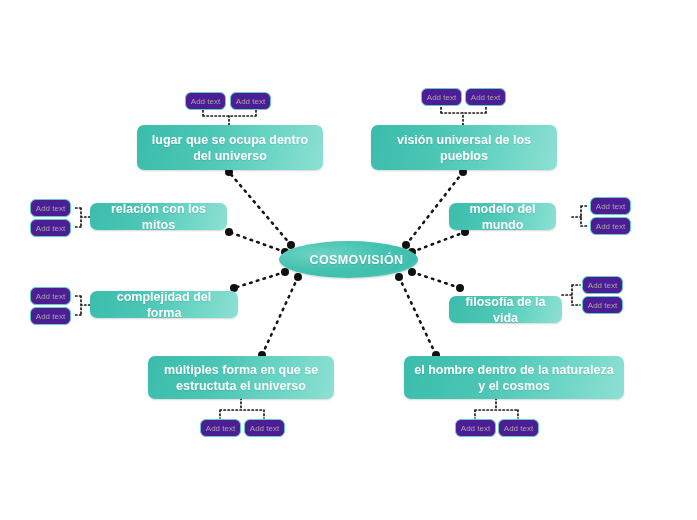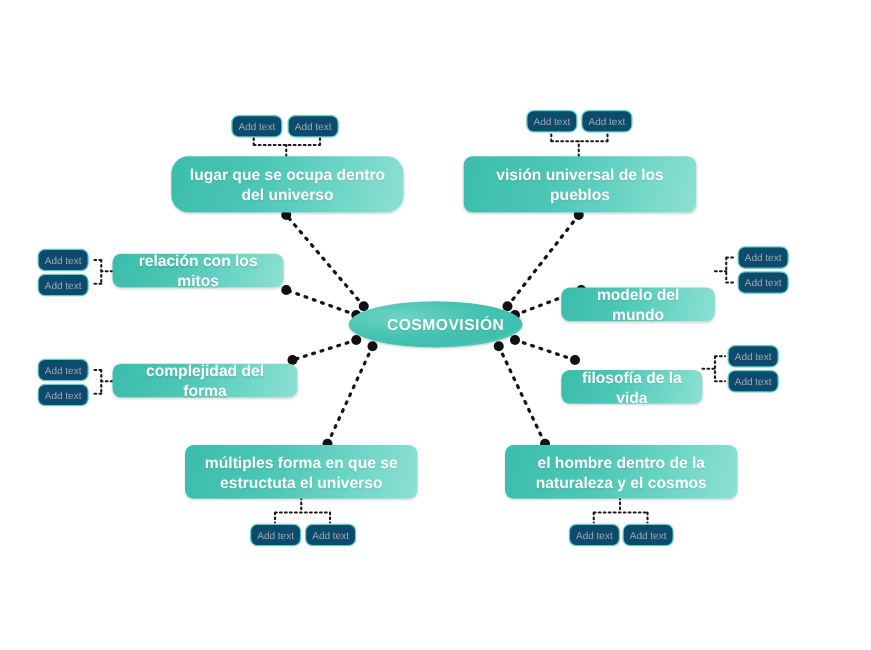--- a/index.html
+++ b/index.html
@@ -72,21 +72,21 @@
     font-weight: bold;
     font-size: 12.5px;
     line-height: 1.28;
     text-shadow: 0 1px 1px rgba(0,0,0,0.10);
   }
   .topic.single span { font-size: 12.5px; }
 
   
   .addtext {
     position: absolute;
-    background: #0c4a6e;
+    background: #4c1d95;
     border: 1.4px solid #5fd0c2;
     border-radius: 6px;
     display: flex;
     align-items: center;
     justify-content: center;
     z-index: 4;
     box-sizing: border-box;
   }
   .addtext span {
     color: #a8a8a8;
@@ -148,49 +148,49 @@
       <path d="M241,398 L241,410 M220,410 L264,410 M220,410 L220,418 M264,410 L264,418"></path>
 
       <path d="M496,398 L496,410 M475,410 L518,410 M475,410 L475,418 M518,410 L518,418"></path>
     </g>
   </svg>
 
   <div class="center-node">
     <span>COSMOVISIÓN</span>
   </div>
 
-  <div class="topic" style="left:137px; top:125px; width:186px; height:45px;border-radius:14px;">
+  <div class="topic" style="left:137px; top:125px; width:186px; height:45px;">
     <span>lugar que se ocupa dentro del universo</span>
   </div>
 
   <div class="topic" style="left:371px; top:125px; width:186px; height:45px;">
     <span>visión universal de los pueblos</span>
   </div>
 
   <div class="topic single" style="left:90px; top:203px; width:137px; height:27px;">
     <span>relación con los mitos</span>
   </div>
 
   <div class="topic single" style="left:90px; top:291px; width:148px; height:27px;">
     <span>complejidad del forma</span>
   </div>
 
-  <div class="topic single" style="left:449px; top:203px; width:123px; height:27px;margin-top:27px;">
+  <div class="topic single" style="left:449px; top:203px; width:107px; height:27px;">
     <span>modelo del mundo</span>
   </div>
 
   <div class="topic single" style="left:449px; top:296px; width:113px; height:27px;">
     <span>filosofía de la vida</span>
   </div>
 
   <div class="topic" style="left:148px; top:356px; width:186px; height:43px;align-items:center;">
     <span>múltiples forma en que se estructuta el universo</span>
   </div>
 
-  <div class="topic" style="left:404px; top:356px; width:186px; height:43px;justify-content:center;">
+  <div class="topic" style="left:404px; top:356px; width:220px; height:43px;justify-content:center;">
     <span>el hombre dentro de la naturaleza y el cosmos</span>
   </div>
 
   <div class="addtext" style="left:185px; top:92px; width:41px; height:18px;">
     <span>Add text</span>
   </div>
   <div class="addtext" style="left:230px; top:92px; width:41px; height:18px;">
     <span>Add text</span>
   </div>
 

